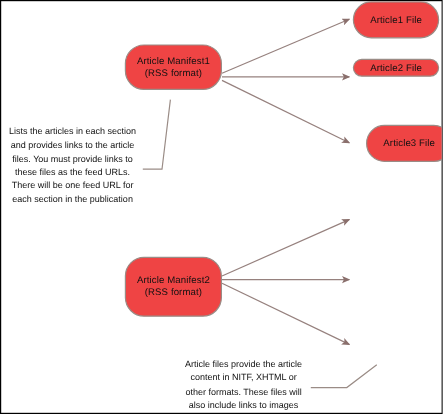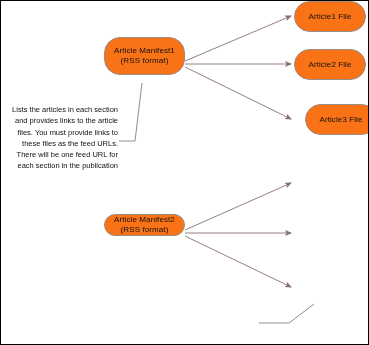--- a/index.html
+++ b/index.html
@@ -22,21 +22,21 @@
     position: absolute;
     left: 0;
     top: 0;
     width: 369px;
     height: 345px;
     pointer-events: none;
   }
   .node {
     position: absolute;
     box-sizing: border-box;
-    background: #f97316;
+    background: #ef4444;
     border: 1px solid #9a8c86;
     border-radius: 16px;
     display: flex;
     align-items: center;
     justify-content: center;
     text-align: center;
     color: #111111;
     font-size: 8px;
     line-height: 1.25;
     letter-spacing: 0.1px;
@@ -83,41 +83,45 @@
     <path d="M141,82 L134,140 L118,140" stroke="#9a8c86" stroke-width="1" fill="none"></path>
 
     <path d="M313,303 L288,322 L258,322" stroke="#9a8c86" stroke-width="1" fill="none"></path>
   </svg>
 
   <div class="node" style="left:103px; top:36px; width:81px; height:38px;">
     <span class="node-text">Article Manifest1
 (RSS format)</span>
   </div>
 
-  <div class="node" style="left:103px; top:213px; width:81px; height:22px;">
+  <div class="node" style="left:103px; top:213px; width:81px; height:50px;">
     <span class="node-text">Article Manifest2
 (RSS format)</span>
   </div>
 
   <div class="node" style="left:293px; top:0px; width:72px; height:31px;">
     <span class="node-text">Article1 File</span>
   </div>
 
-  <div class="node" style="left:293px; top:48px; width:72px; height:31px;">
+  <div class="node" style="left:293px; top:48px; width:72px; height:15px;">
     <span class="node-text">Article2 File</span>
   </div>
 
   <div class="node" style="left:304px; top:103px; width:72px; height:31px;">
     <span class="node-text">Article3 File</span>
   </div>
 
 
 
 
-  <div class="callout callout-left" style="left:2px; top:103px; width:115px;">Lists the articles in each section
+  <div class="callout callout-left" style="left:2px; top:103px; width:115px;text-align:center;">Lists the articles in each section
 and provides links to the article
 files. You must provide links to
 these files as the feed URLs.
 There will be one feed URL for
 each section in the publication</div>
 
+  <div class="callout callout-bottom" style="left:147px; top:297px; width:110px;">Article files provide the article
+content in NITF, XHTML or
+other formats. These files will
+also include links to images</div>
 
 </div>
 
 </body></html>

